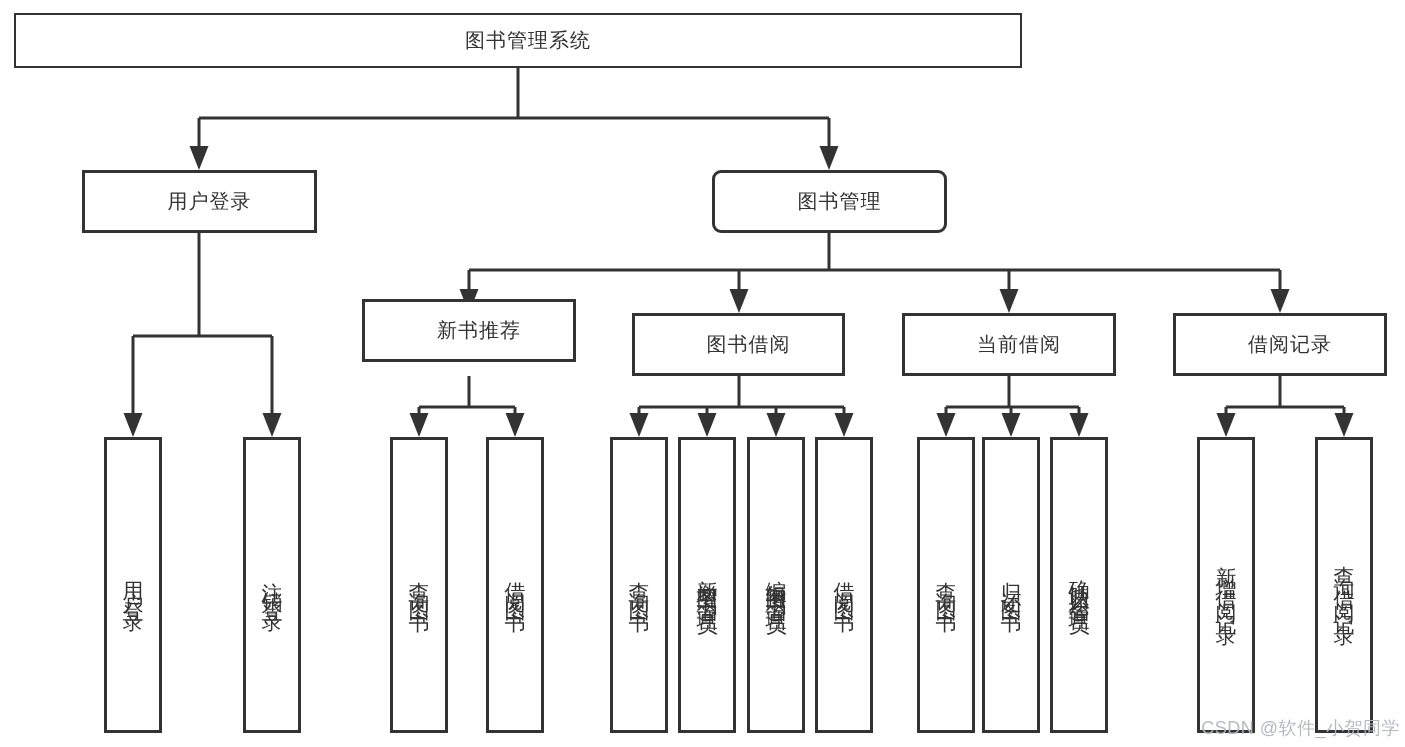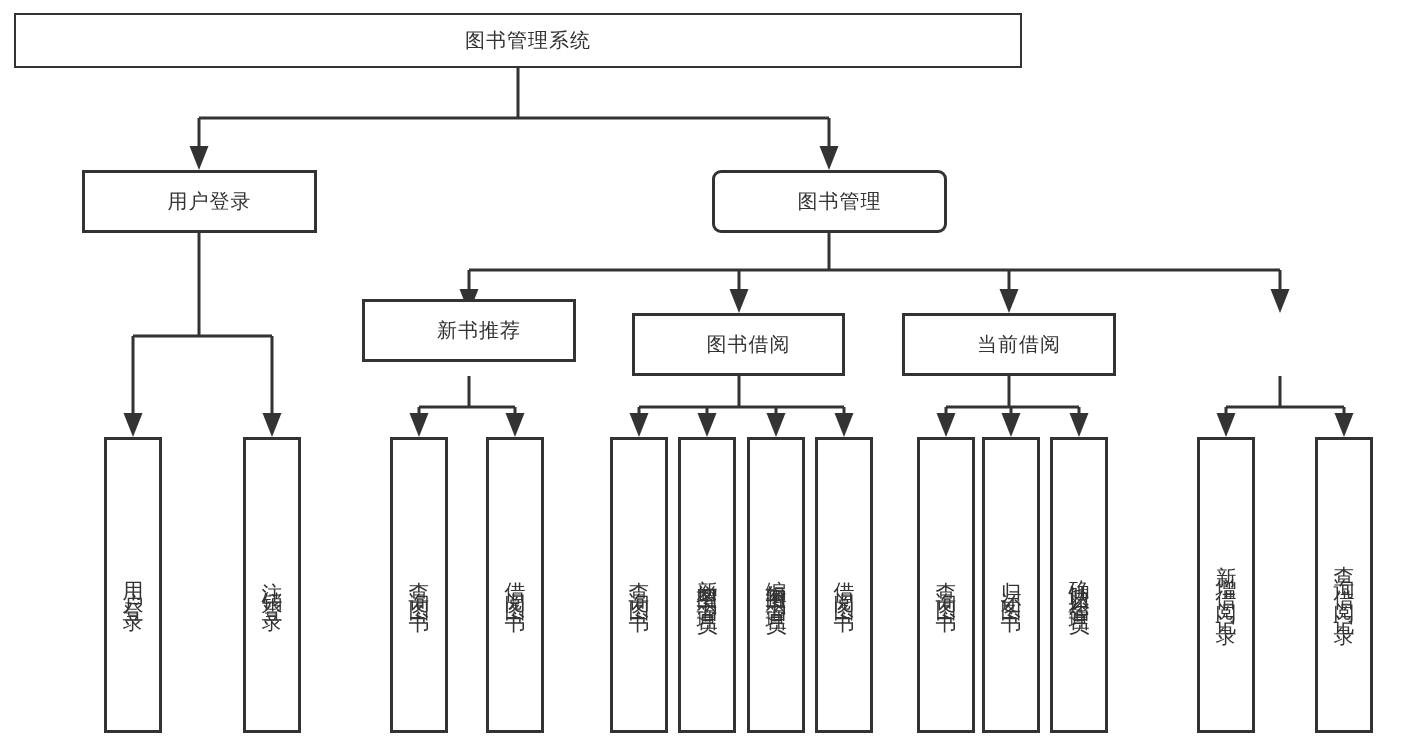--- a/index.html
+++ b/index.html
@@ -140,20 +140,21 @@
   </svg>
 
   <div class="node root" id="n-root">图书管理系统</div>
 
   <div class="node" id="n-ul">用户登录</div>
   <div class="node" id="n-bm">图书管理</div>
 
   <div class="node" id="n-g0">新书推荐</div>
   <div class="node" id="n-g2">当前借阅</div>
   <div class="node" id="n-g1">图书借阅</div>
+  <div class="node" id="n-g3">借阅记录</div>
 
   <div class="leaf sp-wide" id="f-ul0">
     <span>用户登录</span>
   </div>
   <div class="leaf sp-wide" id="f-ul1">
     <span>注销登录</span>
   </div>
 
   <div class="leaf sp-wide" id="f-g0c0">
     <span>查询图书</span>
@@ -185,14 +186,15 @@
     <span>确认归还（管理员）</span>
   </div>
 
   <div class="leaf sp-mid" id="f-g3c0">
     <span>新增借阅记录</span>
   </div>
   <div class="leaf sp-mid" id="f-g3c1">
     <span>查询借阅记录</span>
   </div>
 
+  <div class="watermark">CSDN @软件_小贺同学</div>
 
 </div>
 
 </body></html>

